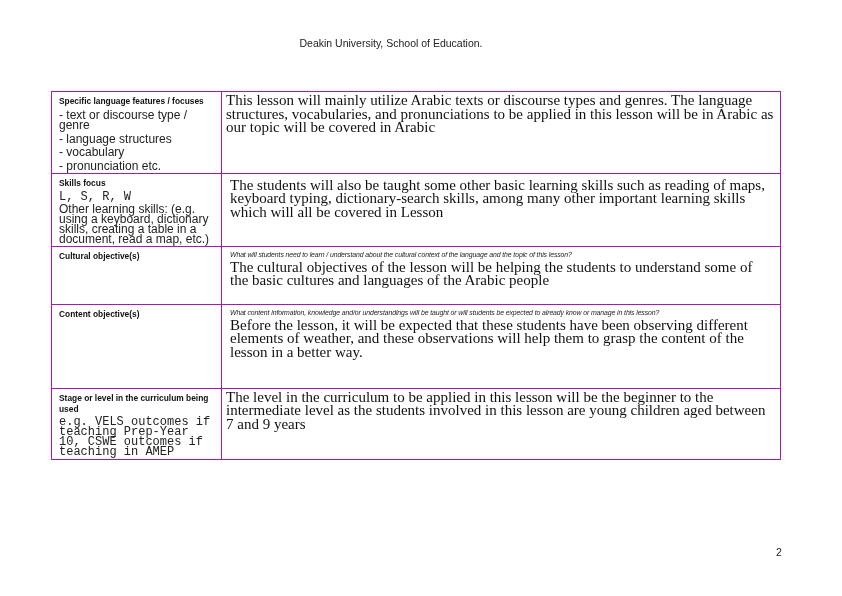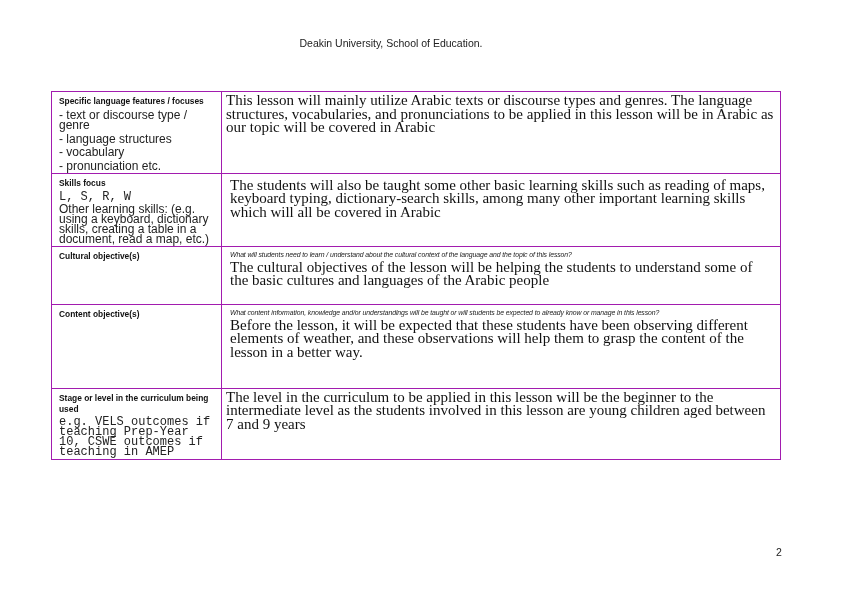--- a/index.html
+++ b/index.html
@@ -67,21 +67,21 @@
     </td>
   </tr>
 
   <tr style="height:66px;">
     <td class="label-cell">
       <div class="lbl-title">Skills focus</div>
       <div class="lbl-sub" style="margin-top:3px;font-family:Liberation Mono, monospace;">L, S, R, W</div>
       <div class="lbl-sub" style="margin-top:2px;">Other learning skills: (e.g. using a keyboard, dictionary skills, creating a table in a document, read a map, etc.)</div>
     </td>
     <td class="content-cell">
-      <div class="body-text indented" style="margin-top:3px;">The students will also be taught some other basic learning skills such as reading of maps, keyboard typing, dictionary-search skills, among many other important learning skills which will all be covered in Arabic</div>
+      <div class="body-text indented" style="margin-top:3px;">The students will also be taught some other basic learning skills such as reading of maps, keyboard typing, dictionary-search skills, among many other important learning skills which will all be covered in Lesson</div>
     </td>
   </tr>
 
   <tr style="height:58px;">
     <td class="label-cell">
       <div class="lbl-title">Cultural objective(s)</div>
     </td>
     <td class="content-cell">
       <div class="prompt">What will students need to learn / understand about the cultural context of the language and the topic of this lesson?</div>
       <div class="body-text indented" style="margin-top:2px;">The cultural objectives of the lesson will be helping the students to understand some of the basic cultures and languages of the Arabic people</div>

